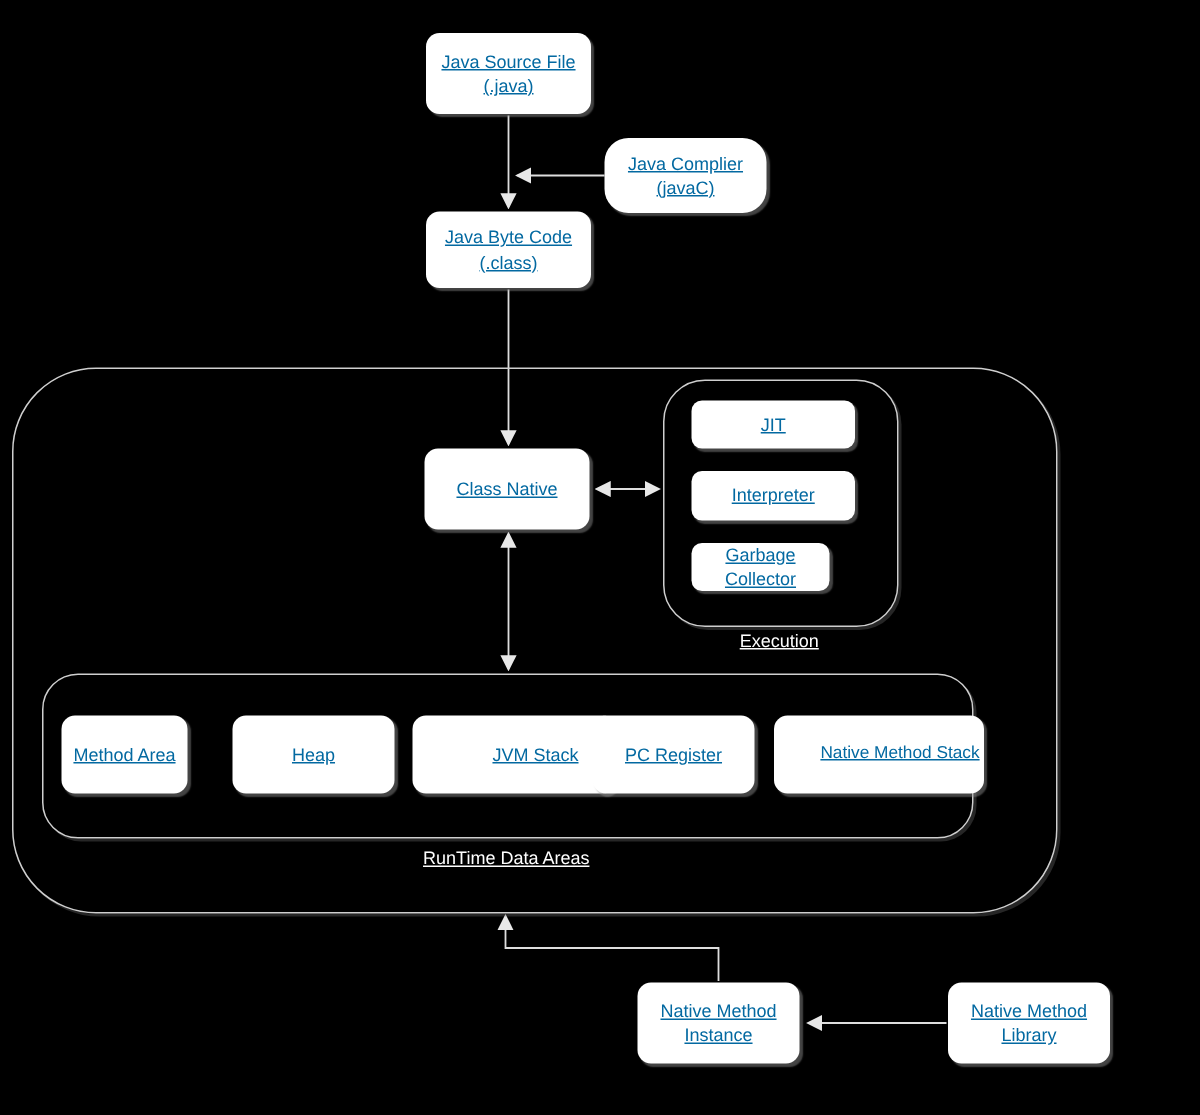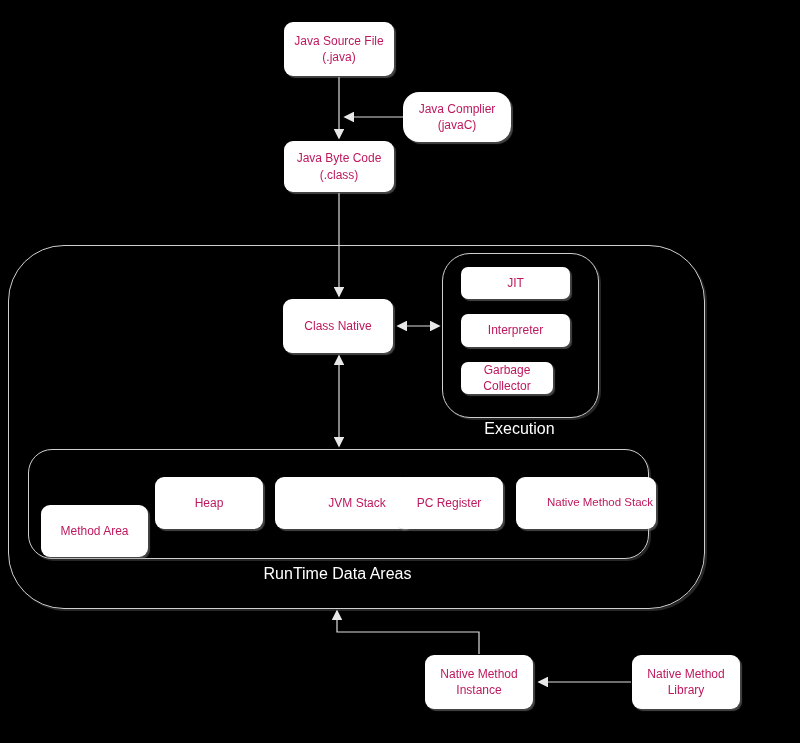--- a/index.html
+++ b/index.html
@@ -7,54 +7,56 @@
     position:relative;
     width:800px;height:743px;
     background:#000;
     font-family:"Liberation Sans","DejaVu Sans",sans-serif;
     overflow:hidden;
   }
   .arrows{position:absolute;left:0;top:0;width:800px;height:743px;pointer-events:none;}
   .node{
     position:absolute;
     background:#fff;
-    color:#be185d;
+    color:#0369a1;
     border-radius:9px;
     display:flex;align-items:center;justify-content:center;
     text-align:center;
     font-size:12px;line-height:1.35;
     white-space:pre-line;
     box-shadow:2px 2px 1px rgba(150,150,150,0.45);
+    text-decoration:underline;
   }
   .node.small{border-radius:7px;}
   .group{
     position:absolute;
     border:1px solid #cfcfcf;
     background:transparent;
     box-shadow:2px 2px 0 rgba(110,110,110,0.35);
   }
   .group-label{
     position:absolute;
     color:#fff;
-    font-size:16px;
+    font-size:12px;
     text-align:center;
+    text-decoration:underline;
   }
   
   .n-source{left:284px;top:22px;width:110px;height:54px;}
   .n-compiler{left:403px;top:92px;width:108px;height:50px;border-radius:16px;}
   .n-bytecode{left:284px;top:141px;width:110px;height:51px;}
   .g-jvm{left:8px;top:245px;width:695px;height:362px;border-radius:56px;}
   .n-classloader{left:283px;top:299px;width:110px;height:54px;}
   .g-execution{left:442px;top:253px;width:155px;height:163px;border-radius:28px;}
   .n-jit{left:461px;top:267px;width:109px;height:32px;}
   .n-interpreter{left:461px;top:314px;width:109px;height:33px;}
   .n-gc{left:461px;top:362px;width:92px;height:32px;}
   .l-execution{left:442px;top:420px;width:155px;}
   .g-runtime{left:28px;top:449px;width:619px;height:108px;border-radius:24px;}
-  .n-methodarea{left:41px;top:477px;width:107px;height:52px;margin-top:28px;}
+  .n-methodarea{left:41px;top:477px;width:84px;height:52px;}
   .n-heap{left:155px;top:477px;width:108px;height:52px;}
   .n-jvmstack{left:275px;top:477px;width:108px;height:52px;padding-left:28px;}
   .n-pcregister{left:395px;top:477px;width:108px;height:52px;}
   .n-nmstack{left:516px;top:477px;width:112px;height:52px;font-size:11.5px;padding-left:28px;}
   .l-runtime{left:28px;top:565px;width:619px;}
   .n-nminstance{left:425px;top:655px;width:108px;height:54px;}
   .n-nmlibrary{left:632px;top:655px;width:108px;height:54px;}
 </style>
 </head>
 <body>

